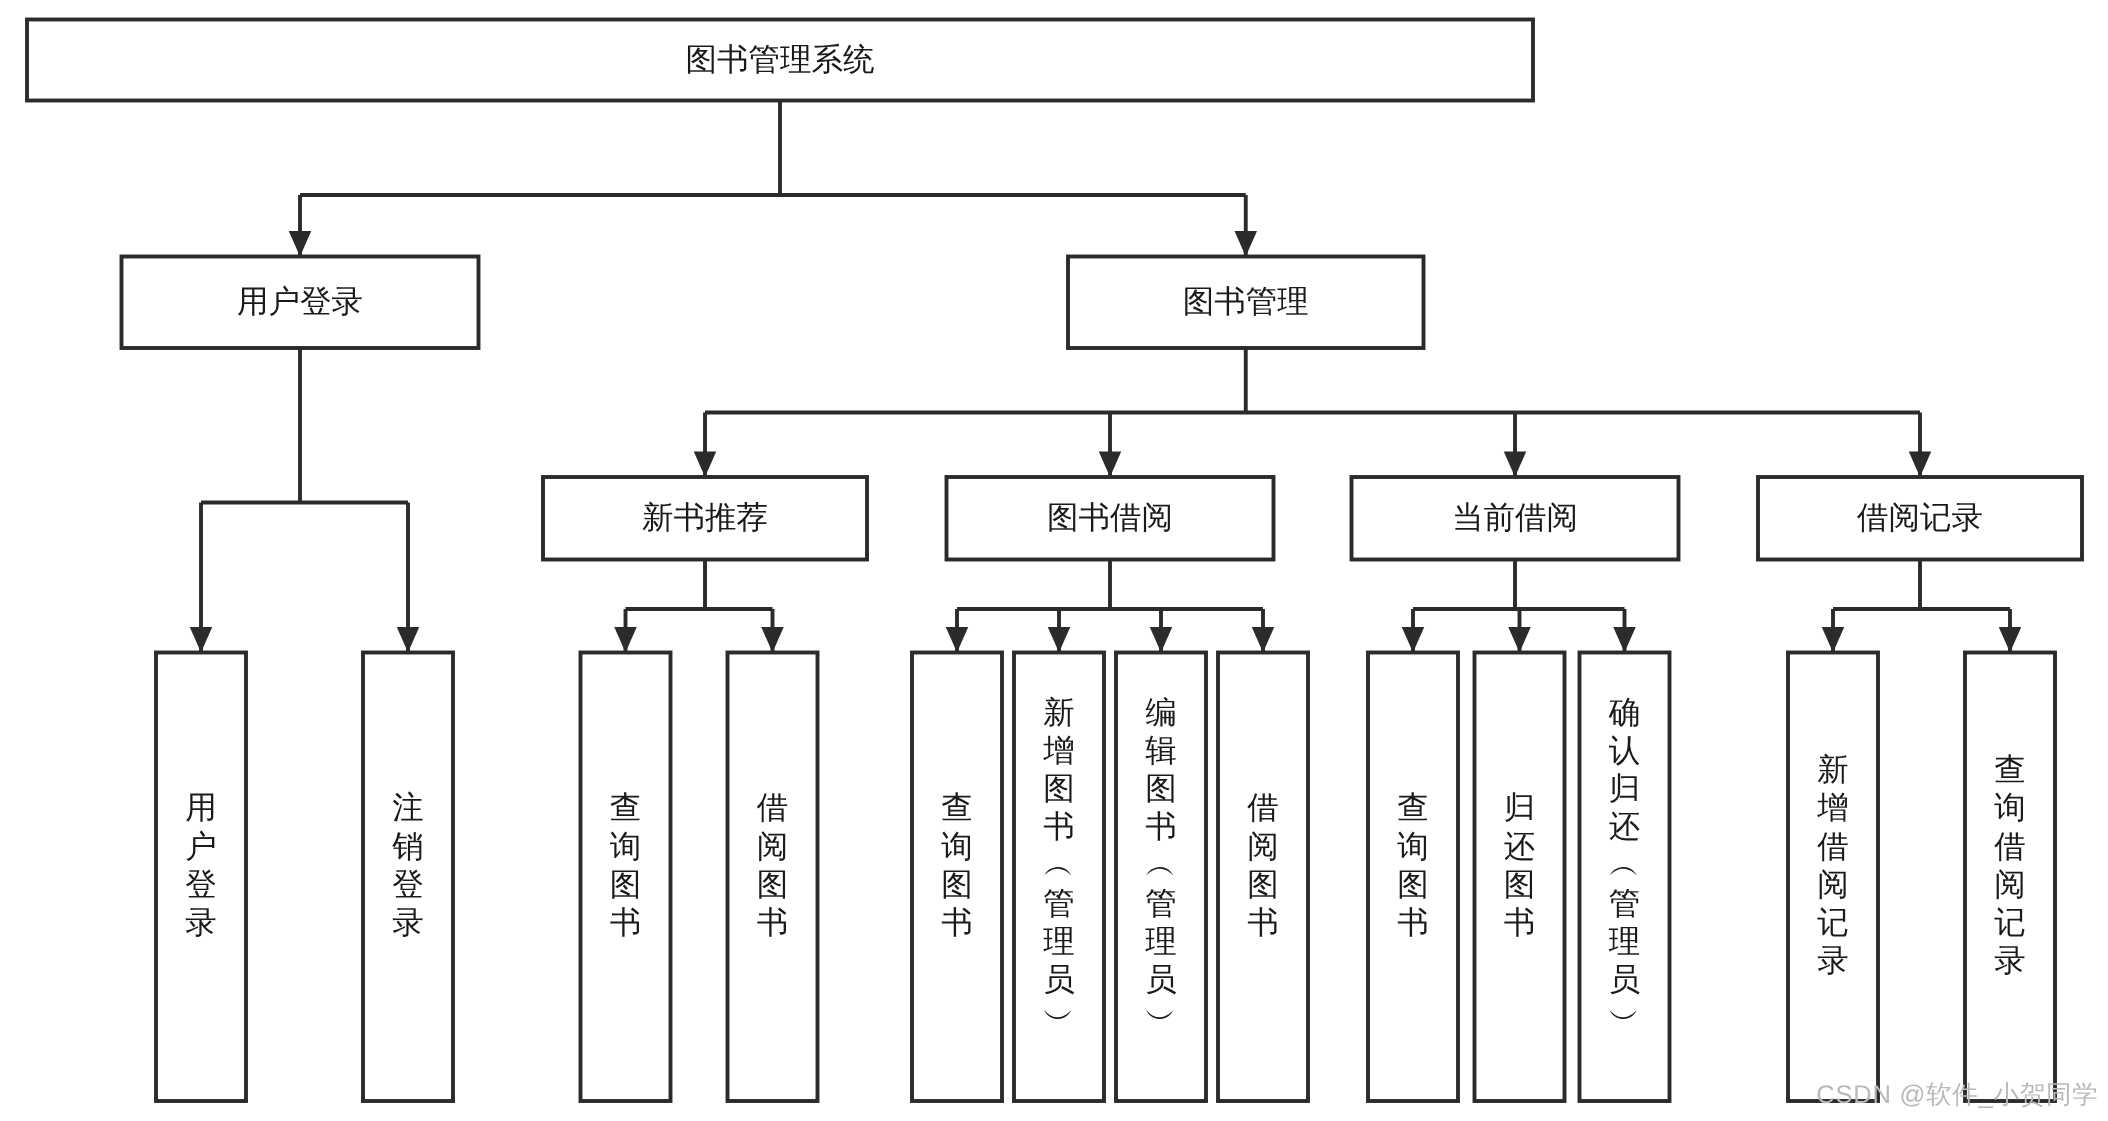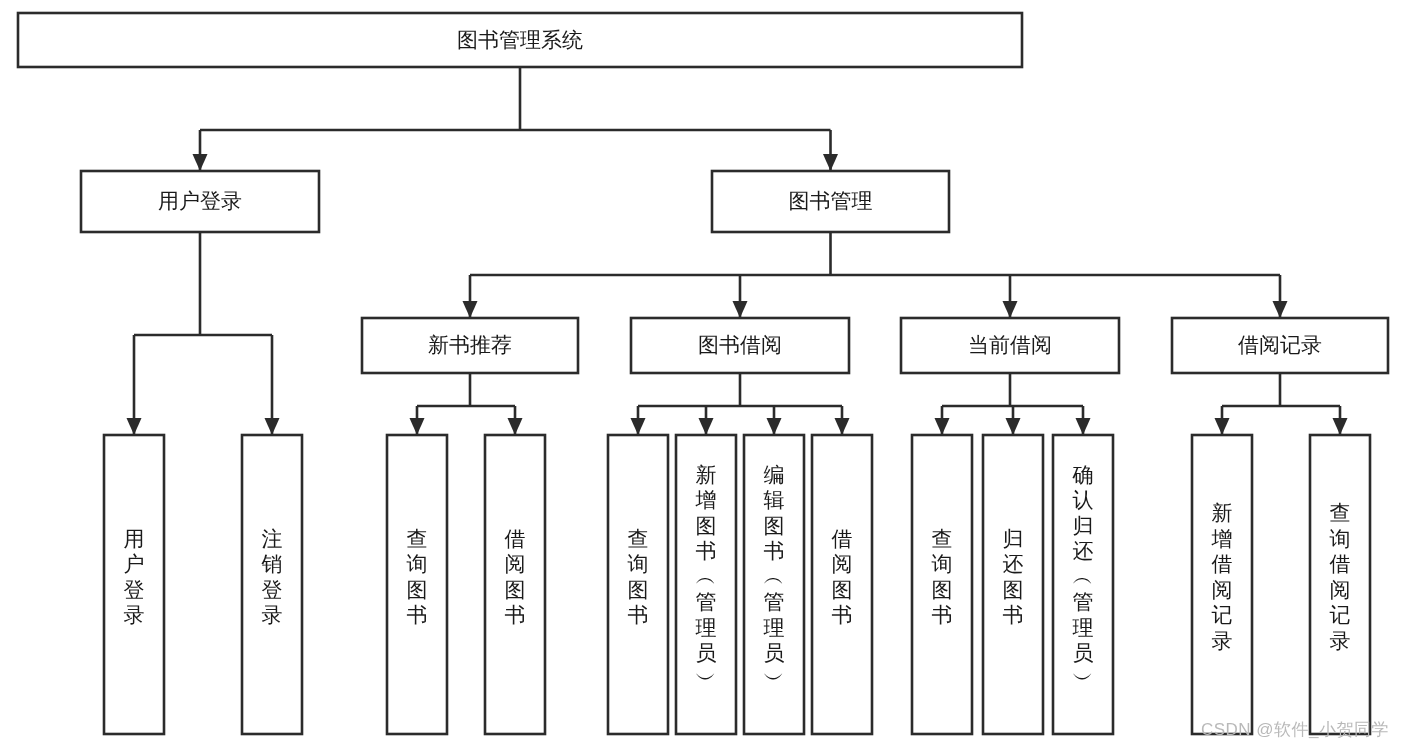--- a/index.html
+++ b/index.html
@@ -50,21 +50,21 @@
     dominant-baseline: middle;
   }
   .node-label-v {
     font-family: "Liberation Sans", "DejaVu Sans", sans-serif;
     font-size: 21px;
     fill: #1a1a1a;
     text-anchor: middle;
   }
   .watermark-text {
     position: absolute;
-    right: 16px;
+    right: 6px;
     bottom: 6px;
     font-family: "Liberation Sans", "DejaVu Sans", sans-serif;
     font-size: 17px;
     color: #b9b9b9;
     white-space: nowrap;
     letter-spacing: 0.5px;
   }
 </style>
 </head>
 <body>

